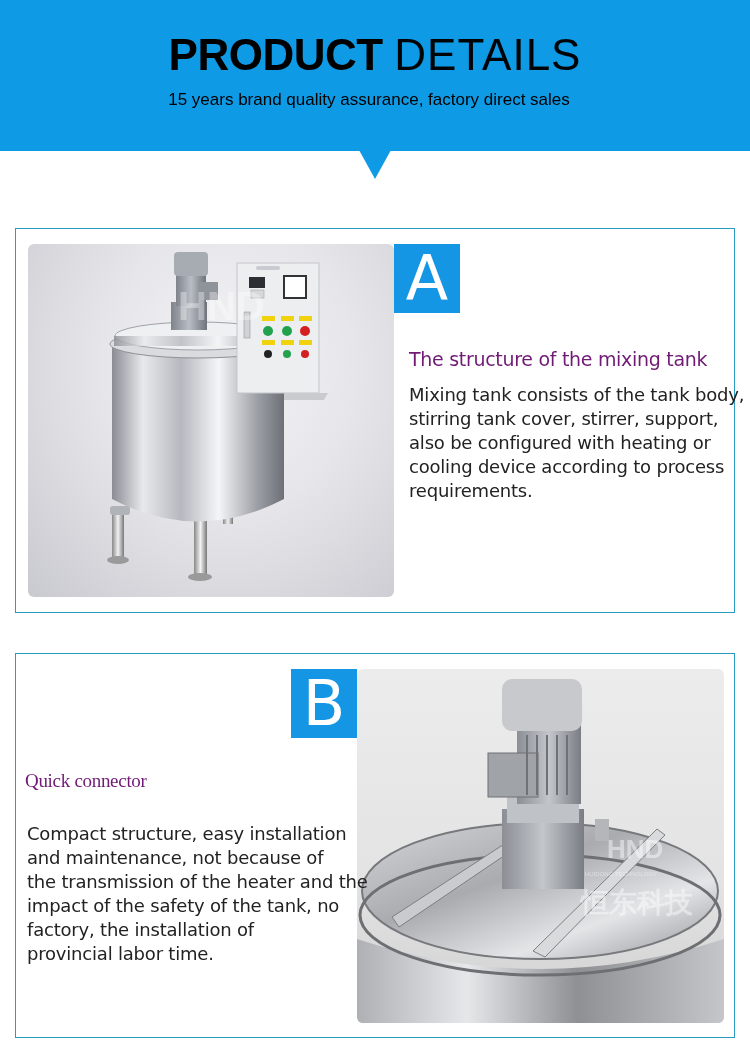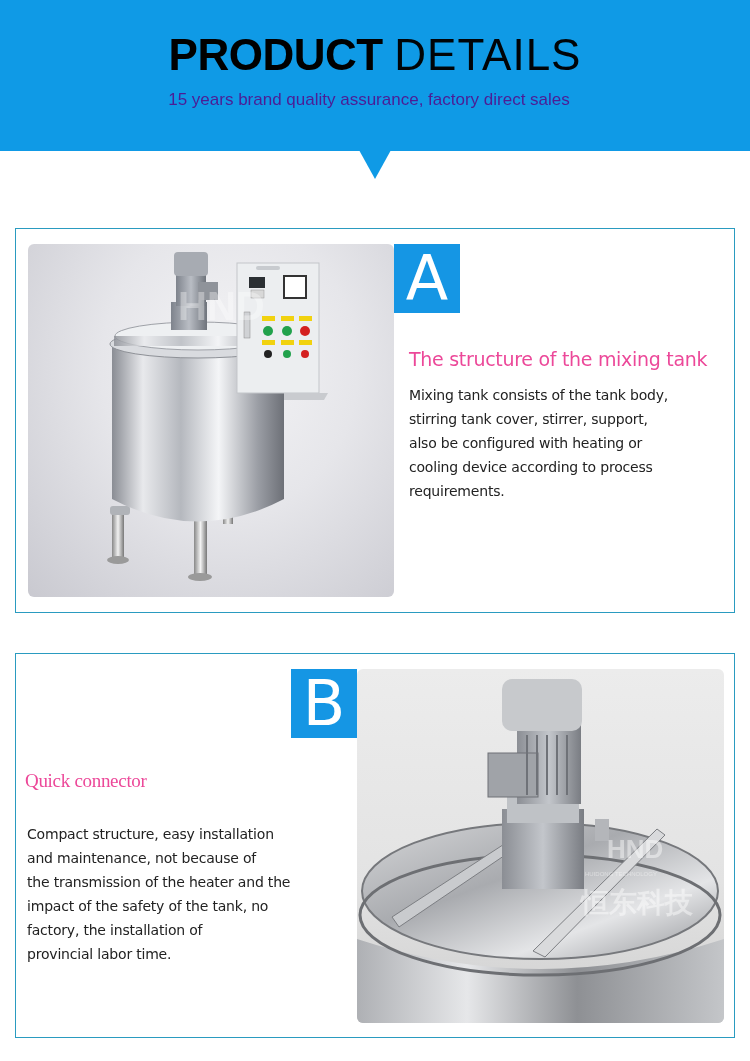--- a/index.html
+++ b/index.html
@@ -19,21 +19,21 @@
   }
   .title {
     position: absolute; left: 0; top: 30px; width: 750px; text-align: center;
     color: #000000; font-family: "Liberation Sans", sans-serif; font-size: 44px; line-height: 50px;
     letter-spacing: -0.5px; white-space: nowrap;
   }
   .title .bold { font-weight: bold; }
   .title .light { font-weight: normal; letter-spacing: 1px; -webkit-text-stroke: 0; opacity: 0.97; }
   .subtitle {
     position: absolute; left: 0; top: 89px; width: 738px; text-align: center;
-    color: #4c1d95; font-family: "Liberation Sans", sans-serif; font-size: 17px; line-height: 22px;
+    color: #000000; font-family: "Liberation Sans", sans-serif; font-size: 17px; line-height: 22px;
   }
 
   .card {
     position: absolute; border: 1.5px solid #2a9bc0; box-sizing: border-box; background: #fff;
   }
   .card-1 { left: 15px; top: 228px; width: 720px; height: 385px; }
   .card-2 { left: 15px; top: 653px; width: 720px; height: 385px; }
 
   .photo { position: absolute; overflow: hidden; border-radius: 6px; }
   .photo-1 {
@@ -47,28 +47,28 @@
 
   .badge {
     position: absolute; width: 66px; height: 69px; background: #1596e4; color: #fff;
     font-family: "DejaVu Sans", sans-serif; font-size: 62px; line-height: 69px; text-align: center;
     font-weight: normal;
   }
   .badge-a { left: 394px; top: 244px; }
   .badge-b { left: 291px; top: 669px; }
 
   .heading {
-    position: absolute; color: #ec4899; font-family: "DejaVu Sans", sans-serif; font-size: 19px;
+    position: absolute; color: #701a75; font-family: "DejaVu Sans", sans-serif; font-size: 19px;
     line-height: 26px; white-space: nowrap; letter-spacing: -0.3px;
   }
   .heading-1 { left: 409px; top: 346px; }
   .heading-2 { left: 25px; top: 768px; font-family: Liberation Serif, serif; }
 
   .body-text {
-    position: absolute; color: #222; font-family: "DejaVu Sans", sans-serif; font-size: 14px;
+    position: absolute; color: #222; font-family: "DejaVu Sans", sans-serif; font-size: 18px;
     line-height: 24px; letter-spacing: -0.2px;
   }
   .body-1 { left: 409px; top: 383px; width: 320px; }
   .body-2 { left: 27px; top: 822px; width: 300px; }
   .body-text .ln { display: block; white-space: nowrap; }
 
   .watermark {
     position: absolute; color: rgba(255,255,255,0.45); font-family: "Liberation Sans", sans-serif;
     font-weight: bold; white-space: nowrap;
   }

